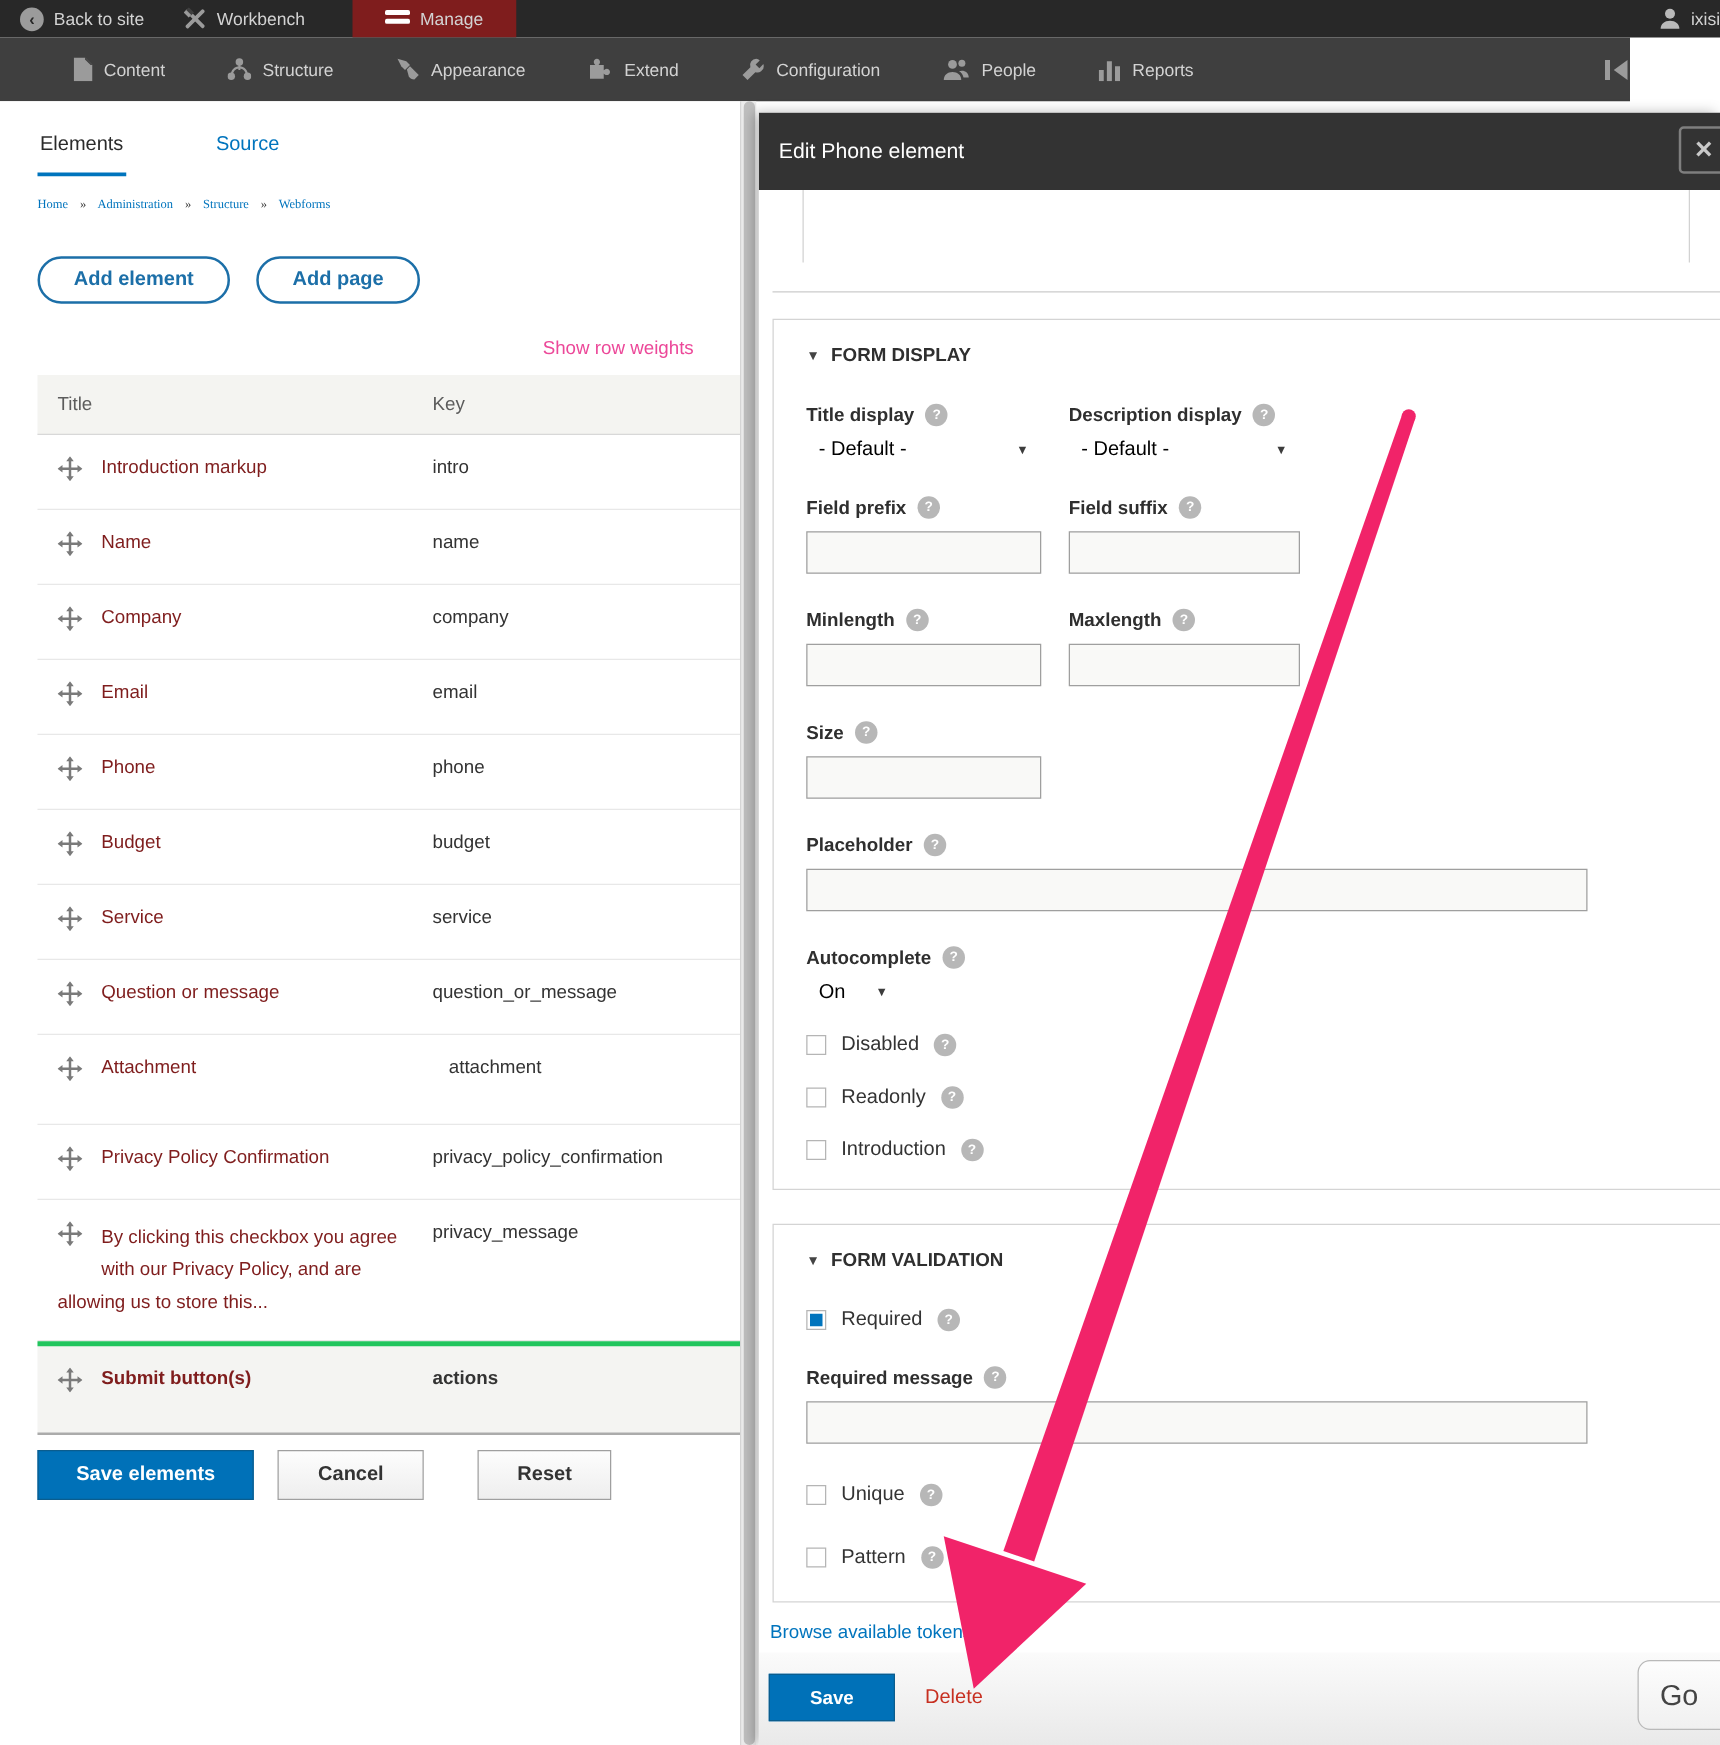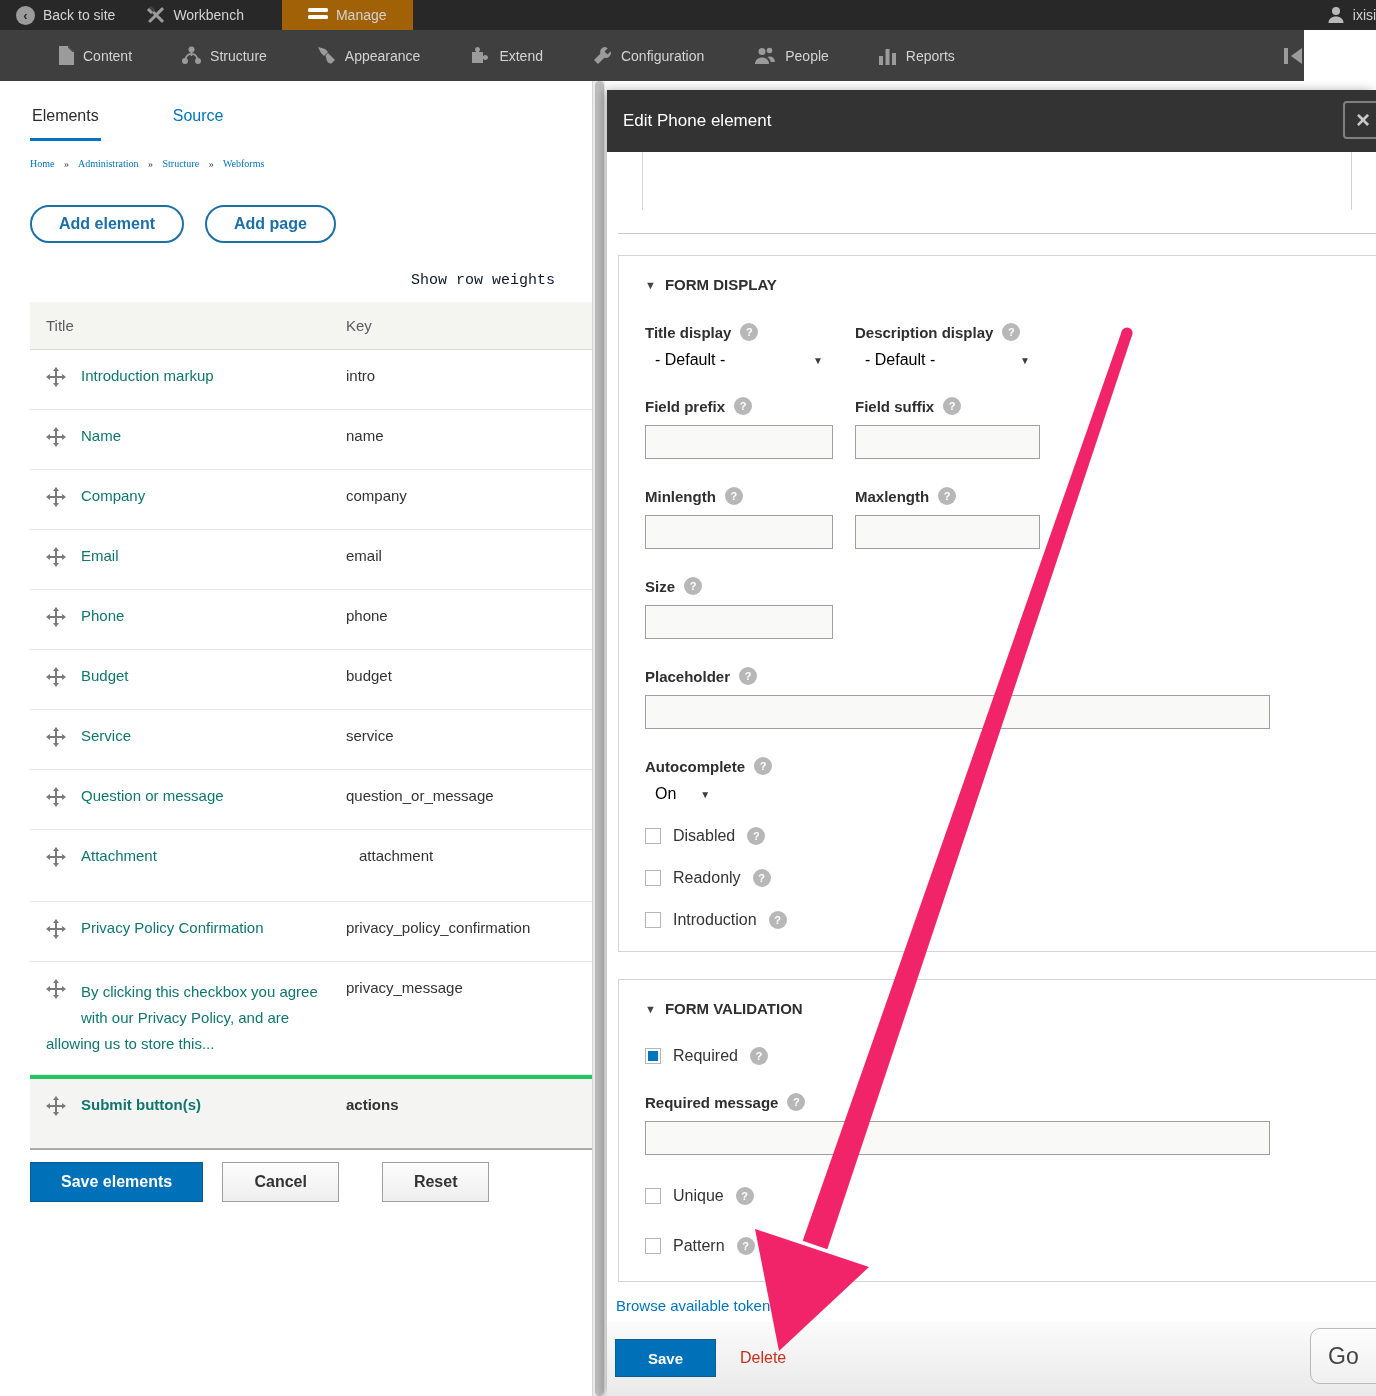--- a/index.html
+++ b/index.html
@@ -2,21 +2,21 @@
 <html><head>
 <meta charset="utf-8">
 <style>
   * { margin:0; padding:0; box-sizing:border-box; }
   html,body { width:1376px; height:1396px; background:#fff; font-family:"Liberation Sans", sans-serif; }
   #app { position:relative; width:1376px; height:1396px; overflow:hidden; background:#fff; }
 
   
   .toolbar-top { position:absolute; left:0; top:0; width:1376px; height:30px; background:#282828; display:flex; align-items:stretch; color:#d3d3d3; font-size:14px; }
   .tt-item { display:flex; align-items:center; gap:8px; padding:0 16px; cursor:pointer; }
-  .tt-item.manage { background:#a16207; margin-left:22px; padding:0 26px; }
+  .tt-item.manage { background:#7f1d1d; margin-left:22px; padding:0 26px; }
   .tt-spacer { flex:1; }
   .tt-user { display:flex; align-items:center; gap:8px; padding-right:0; margin-right:-4px; }
   .toolbar-menu { position:absolute; left:0; top:30px; width:1304px; height:51px; background:#3f3f3f; display:flex; align-items:center; color:#d3d3d3; font-size:14px;padding-left:48px; }
   .tm-item { display:flex; align-items:center; gap:9px; padding:0 17px; height:100%; cursor:pointer; }
   .tm-spacer { flex:1; }
   .tm-toggle { padding-right:2px; margin-right:-2px; }
   .icn { display:inline-flex; align-items:center; justify-content:center; }
   .circle-back { width:19px; height:19px; border-radius:50%; background:#9b9b9b; color:#282828; font-size:13px; font-weight:bold; display:flex; align-items:center; justify-content:center; line-height:1; }
 
   
@@ -24,29 +24,29 @@
   .lp-bottom-fade { position:absolute; left:0; top:1292px; width:592px; height:104px; background:linear-gradient(180deg, #ffffff, #ebebe9); z-index:0; }
   .tabs { margin-top:26px; display:flex; gap:70px; font-size:16px; }
   .tab { padding:0 2px 13px 2px; color:#0074bd; cursor:pointer; }
   .tab.active { color:#2b2b2b; border-bottom:3px solid #0074bd; }
   .breadcrumb { margin-top:17px; font-size:10px; color:#3f3f3f;font-family:Liberation Serif, serif; }
   .breadcrumb a { color:#0074bd; text-decoration:none; }
   .breadcrumb .sep { margin:0 7px; color:#3f3f3f; }
   .btn-row { margin-top:36px; display:flex; gap:21px; }
   .pill-btn { border:2px solid #1c6fa8; color:#1c6fa8; background:#fff; border-radius:20px; font-size:16px; font-weight:bold; padding:8px 27px; cursor:pointer; font-family:inherit; }
   .row-weights { margin-top:27px; width:525px; text-align:right; font-size:15px; }
-  .row-weights a { color:#0f172a; text-decoration:none;font-family:Liberation Mono, monospace; }
+  .row-weights a { color:#ec4899; text-decoration:none; }
 
   .etable { margin-top:13px; width:562px; font-size:15px; }
   .t-head { display:flex; background:#f4f4f1; color:#5c5c5c; padding:15px 0 15px 16px; border-bottom:1px solid #d8d8d8; }
   .t-head .c1 { width:300px; }
   .t-row { display:flex; padding:17px 0 17px 16px; border-bottom:1px solid #e8e8e8; min-height:60px; background:#fff; position:relative; z-index:1; }
   .t-row .c1 { width:300px; padding-right:10px; }
   .t-row .c2 { flex:1; color:#333; }
-  .t-row a { color:#0f766e; text-decoration:none; }
+  .t-row a { color:#7f1d1d; text-decoration:none; }
   .t-row.tall { padding-bottom:34px;gap:13px; }
   .t-row.highlight { background:#f4f4f2; border-top:4px solid #22c55e; border-bottom:2px solid #ababab; padding-bottom:32px; }
   .t-row.highlight a, .t-row.highlight .c2 { font-weight:bold; }
   .drag { float:left; width:20px; height:20px; margin-right:15px; cursor:move; }
   .t-row.multiline .drag { height:46px; }
   .mlines { line-height:26px; }
 
   .lp-actions { margin-top:12px; display:flex; align-items:center; position:relative; z-index:1; }
   .btn-primary { background:#0071b8; border:1px solid #0b5d8e; color:#fff; font-size:16px; font-weight:bold; padding:10px 30px; cursor:pointer; font-family:inherit; }
   .btn-flat { background:linear-gradient(180deg,#fdfdfd,#eeeeee); border:1px solid #9f9f9f; color:#333; font-size:16px; font-weight:600; padding:10px 0; width:117px; text-align:center; cursor:pointer; font-family:inherit; }

